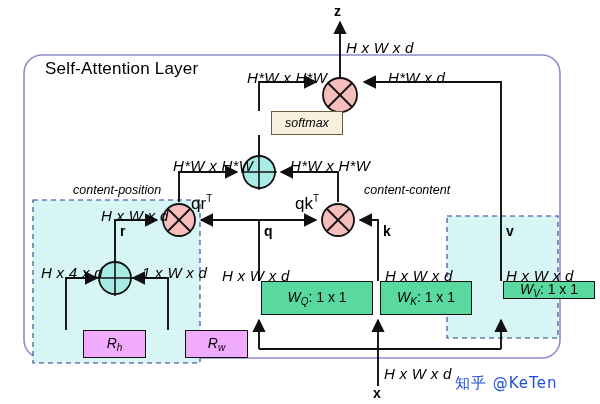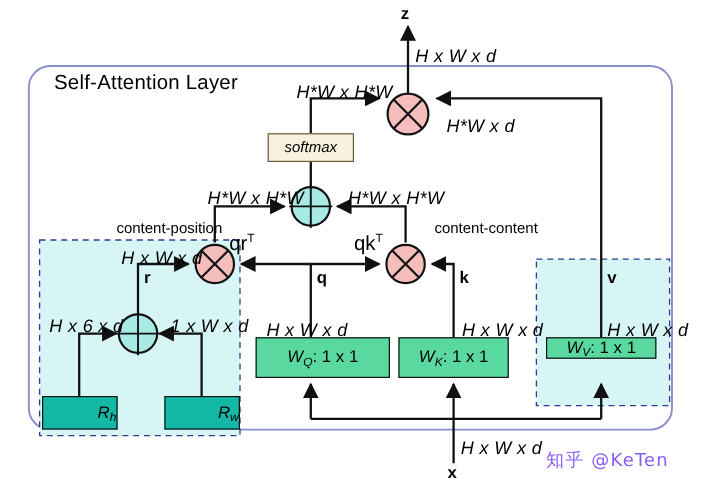--- a/index.html
+++ b/index.html
@@ -46,70 +46,70 @@
     font-weight: 400;
     margin-top: 20px;
   }
   .prod sup {
     font-size: 10px;
     font-weight: 400;
   }
   
   .caption {
     font-size: 12.5px;
-    margin-left: 24px;
+    font-style: italic;
   }
   .layer-title {
     font-size: 17px;
     letter-spacing: 0.2px;
   }
   .boxtxt {
     position: absolute;
     display: flex;
     align-items: center;
     justify-content: center;
     box-sizing: border-box;
     font-family: "Liberation Sans", sans-serif;
     color: #000;
+    margin-left: 48px;
   }
   .wbox {
     border: 1.6px solid #111111;
     background: #59d9a0;
     font-size: 14px;
     font-style: italic;
   }
   .wbox .sub {
     font-style: italic;
     font-size: 10px;
     vertical-align: -3px;
   }
   .wbox .colon {
     font-style: normal;
   }
   .rbox {
     border: 1.5px solid #111111;
-    background: #14b8a6;
+    background: #f0abfc;
     font-size: 14px;
     font-style: italic;
-    justify-content: flex-end;
   }
   .rbox .sub {
     font-size: 10px;
     vertical-align: -3px;
   }
   .softmax {
     border: 1.4px solid #6b5a3e;
     background: #f7f1de;
     font-size: 12.5px;
     font-style: italic;
   }
   .watermark {
     position: absolute;
     font-size: 15px;
-    color: #8b5cf6;
+    color: #1d4ed8;
     letter-spacing: 1px;
     white-space: nowrap;
     font-family: "DejaVu Sans", sans-serif;
   }
 </style>
 </head>
 <body>
 
 <div id="canvas">
 
@@ -212,42 +212,42 @@
 
   <div class="boxtxt rbox" style="left:35px; top:330px; width:63px; height:28px;">
     <span><span>R</span><span class="sub">h</span></span>
   </div>
 
   <div class="boxtxt rbox" style="left:137px; top:330px; width:63px; height:28px;">
     <span><span>R</span><span class="sub">w</span></span>
   </div>
 
   <div class="lbl caption" style="left:73px; top:184px;">content-position</div>
-  <div class="lbl caption" style="left:338px; top:184px;">content-content</div>
+  <div class="lbl caption" style="left:364px; top:184px;">content-content</div>
 
   <div class="lbl sym" style="left:334px; top:4px;">z</div>
   <div class="lbl sym" style="left:373px; top:386px;">x</div>
 
   <div class="lbl sym" style="left:264px; top:224px;">q</div>
   <div class="lbl sym" style="left:383px; top:224px;">k</div>
   <div class="lbl sym" style="left:506px; top:224px;">v</div>
   <div class="lbl sym" style="left:120px; top:224px;">r</div>
 
   <div class="lbl prod" style="left:191px; top:174px;"><span>qr</span><sup>T</sup></div>
   <div class="lbl prod" style="left:295px; top:174px;"><span>qk</span><sup>T</sup></div>
 
   <div class="lbl dim" style="left:346px; top:40px;">H x W x d</div>
   <div class="lbl dim" style="left:247px; top:70px;">H*W x H*W</div>
-  <div class="lbl dim" style="left:372px; top:70px;margin-top:28px;">H*W x d</div>
+  <div class="lbl dim" style="left:388px; top:70px;">H*W x d</div>
 
   <div class="lbl dim" style="left:173px; top:158px;">H*W x H*W</div>
   <div class="lbl dim" style="left:290px; top:158px;">H*W x H*W</div>
 
   <div class="lbl dim" style="left:101px; top:208px;">H x W x d</div>
-  <div class="lbl dim" style="left:41px; top:265px;">H x 6 x d</div>
+  <div class="lbl dim" style="left:41px; top:265px;">H x 4 x d</div>
   <div class="lbl dim" style="left:142px; top:265px;text-align:right;">1 x W x d</div>
 
   <div class="lbl dim" style="left:222px; top:268px;">H x W x d</div>
   <div class="lbl dim" style="left:385px; top:268px;">H x W x d</div>
   <div class="lbl dim" style="left:506px; top:268px;">H x W x d</div>
 
   <div class="lbl dim" style="left:384px; top:366px;">H x W x d</div>
 
   <div class="watermark" style="left:455px; top:374px;">知乎 @KeTen</div>
 

